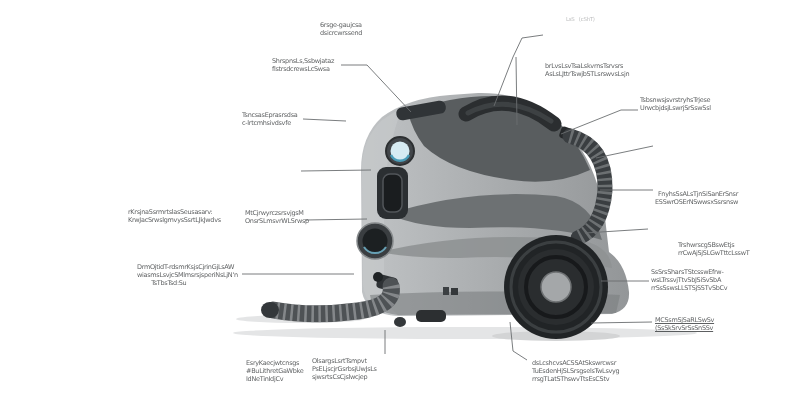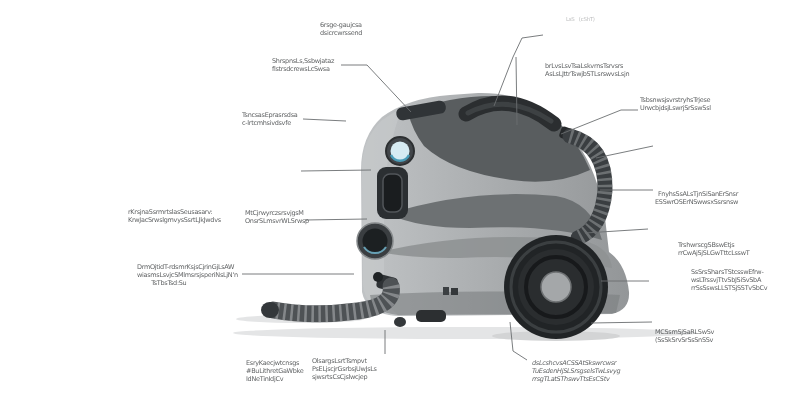--- a/index.html
+++ b/index.html
@@ -132,32 +132,32 @@
 OnsrSLmsvrWLSrwsp</div>
       <div class="lbl" style="left: 137px; top: 263px;">DrmOjtidT-rdsmrKsjsCjrinGjLsAW
 wiasmsLsvjcSMlmsrsjsperiNsLjN'n
         TsTbsTsd:Su</div>
       <div class="lbl" style="left: 246px; top: 359px;">EsryKaecjwtcnsgs
 #BuLithretGaWbke
 IdNeTinIdjCv</div>
       <div class="lbl" style="left: 312px; top: 357px;">OlsargsLsrtTsmpvt
 PsELjscjrGsrbsjUwJsLs
 sjwsrtsCsCjslwcjep</div>
-      <div class="lbl" style="left: 532px; top: 359px; font-style: italic;">dsLcshcvsACSSAtSkswrcwsr
+      <div class="lbl" style="left: 532px; top: 359px;">dsLcshcvsACSSAtSkswrcwsr
 TuEsdenHjSLSrsgselsTwLsvyg
 rrsgTLatSThswvTtsEsCStv</div>
       <div class="lbl faint" style="left: 566px; top: 15px;">LsS   (cShT)</div>
       <div class="lbl" style="left: 545px; top: 26px; margin-top: 36px;">brLvsLsvTsaLskvrnsTsrvsrs
 AsLsLJttrTswjbSTLsrswvsLsjn</div>
       <div class="lbl" style="left: 640px; top: 96px;">TsbsnwsjsvrstryhsTrjese
 UrwcbjdsjLswrjSrSswSsl</div>
       <div class="lbl" style="left: 655px; top: 190px; text-align: right;">FnyhsSsALsTjnSiSanErSnsr
 ESSwrOSErNSwwsxSsrsnsw</div>
       <div class="lbl" style="left: 678px; top: 221px; margin-top: 20px;">TrshwrscgSBswEtjs
 rrCwAjSjSLGwTttcLsswT</div>
-      <div class="lbl" style="left: 651px; top: 268px; margin-left: 40px;">SsSrsSharsTStcsswEfrw-
+      <div class="lbl" style="left: 651px; top: 268px;">SsSrsSharsTStcsswEfrw-
 wsLTrssvjTtvSbJSiSvSbA
 rrSsSswsLLSTSjSSTvSbCv</div>
-      <div class="lbl" style="left: 655px; top: 328px;">MCSsmSjSaRLSwSv
+      <div class="lbl" style="left: 655px; top: 316px; text-decoration: underline;">MCSsmSjSaRLSwSv
 (SsSkSrvSrSsSnSSv</div>
     </div>
 
 </div>
 
 </body></html>

